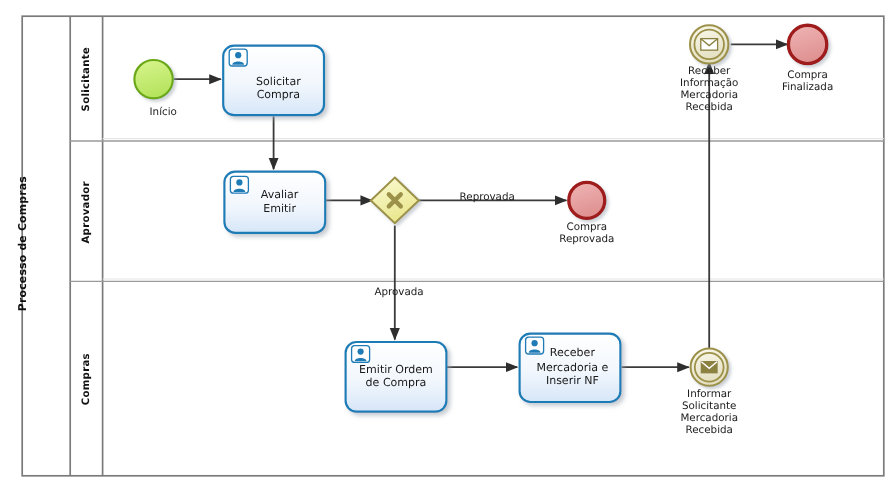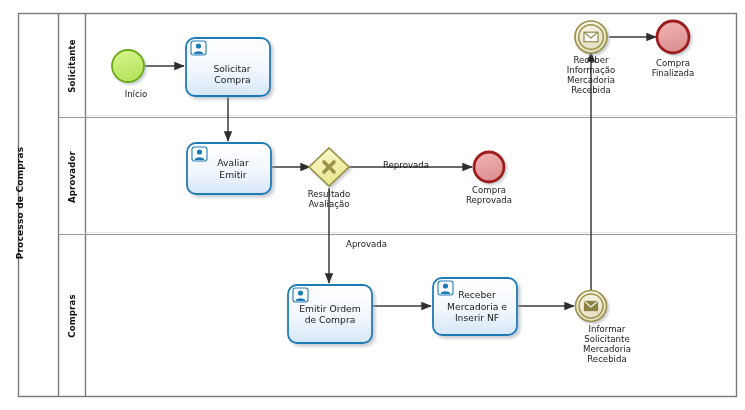--- a/index.html
+++ b/index.html
@@ -231,49 +231,47 @@
   </svg>
 
   <div class="pool-title" style="left:-45px; top:198px; width:130px; transform:rotate(-90deg);">Processo de Compras</div>
 
   <div class="lane-title" style="left:22px; top:61px; width:100px; transform:rotate(-90deg);">Solicitante</div>
   <div class="lane-title" style="left:22px; top:172px; width:100px; transform:rotate(-90deg);">Aprovador</div>
   <div class="lane-title" style="left:22px; top:311px; width:100px; transform:rotate(-90deg);">Compras</div>
 
   <div class="lbl event-label" style="left:106px; top:89px; width:60px;">Início</div>
 
-  <div class="task-label" style="left:199px; top:38px; width:66px; height:72px;text-align:right;">Solicitar
+  <div class="task-label" style="left:199px; top:38px; width:66px; height:72px;">Solicitar
 Compra</div>
 
   <div class="lbl event-label" style="left:549px; top:55px; width:84px;">Receber
 Informação
 Mercadoria
 Recebida</div>
 
   <div class="lbl event-label" style="left:639px; top:58px; width:68px;">Compra
 Finalizada</div>
 
   <div class="task-label" style="left:200px; top:143px; width:66px; height:51px;">Avaliar
 Emitir</div>
 
-  <div class="lbl gw-label" style="left:293px; top:189px; width:72px;">Resultado
-Avaliação</div>
 
   <div class="lbl flow-label" style="left:370px; top:160px; width:72px; text-align:center;">Reprovada</div>
 
   <div class="lbl event-label" style="left:455px; top:185px; width:68px;">Compra
 Reprovada</div>
 
-  <div class="lbl flow-label" style="left:346px; top:239px; width:70px; text-align:left;">Aprovada</div>
+  <div class="lbl flow-label" style="left:312px; top:239px; width:70px; text-align:left;">Aprovada</div>
 
   <div class="task-label" style="left:292px; top:285px; width:76px; height:58px;">Emitir Ordem
 de Compra</div>
 
   <div class="task-label" style="left:441px; top:278px; width:72px; height:57px;">Receber
 Mercadoria e
 Inserir NF</div>
 
-  <div class="lbl event-label" style="left:567px; top:324px; width:80px;">Informar
+  <div class="lbl event-label" style="left:551px; top:324px; width:80px;">Informar
 Solicitante
 Mercadoria
 Recebida</div>
 
 </div>
 
 </body></html>

